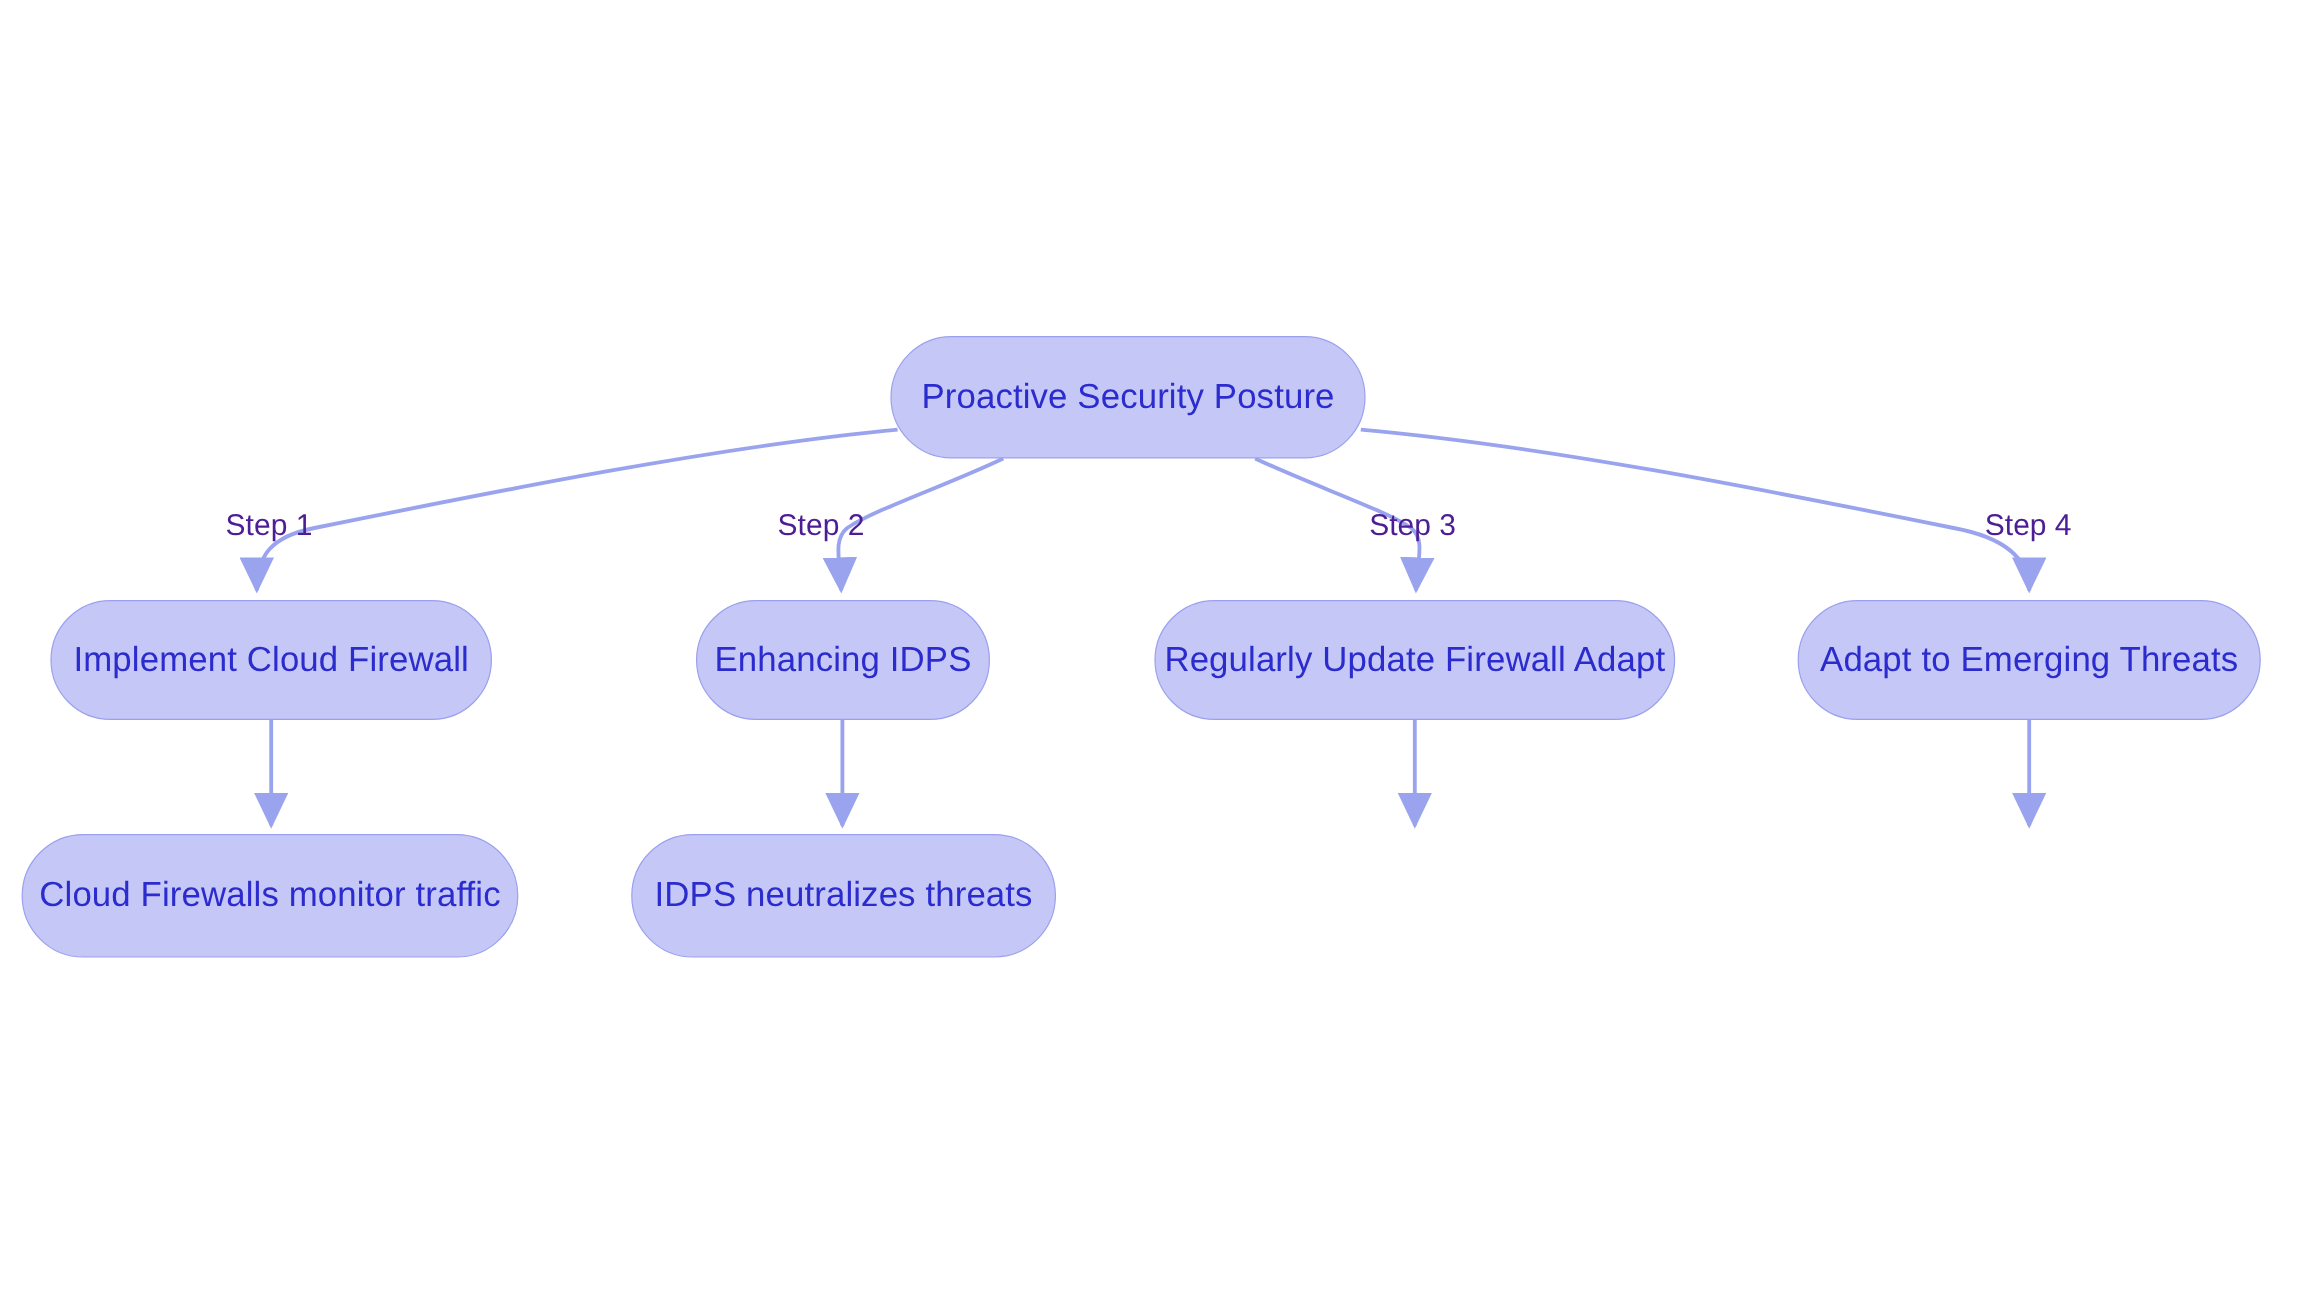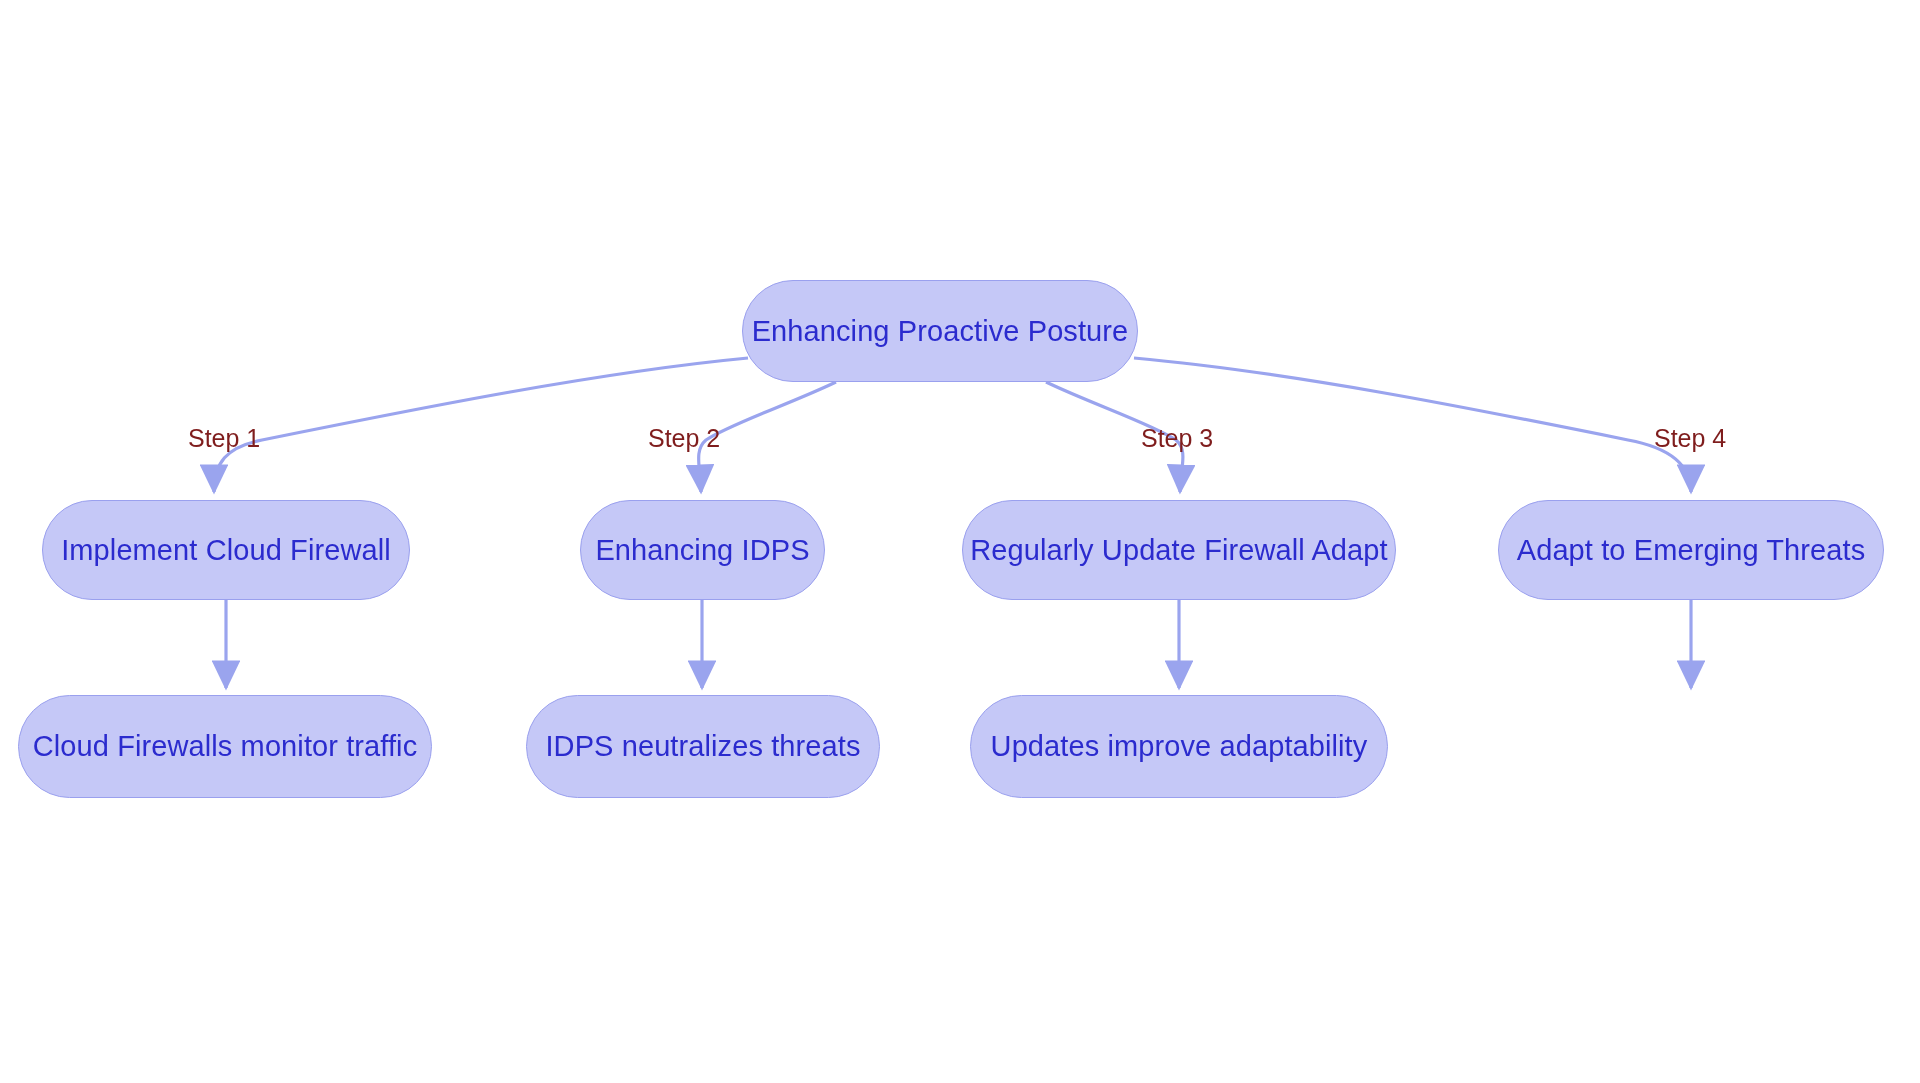--- a/index.html
+++ b/index.html
@@ -79,21 +79,21 @@
     font-size: 29px;
   }
   #node-out1 { left: 18px;   width: 414px; }
   #node-out2 { left: 526px;  width: 354px; }
   #node-out3 { left: 970px;  width: 418px; }
   #node-out4 { left: 1478px; width: 428px; }
 
   
   .edge-label {
     position: absolute;
-    color: #7f1d1d;
+    color: #4c1d95;
     font-size: 25px;
     line-height: 1;
     white-space: nowrap;
     background: transparent;
   }
   #edge-label-1 { left: 188px;  top: 426px; }
   #edge-label-2 { left: 648px;  top: 426px; }
   #edge-label-3 { left: 1141px; top: 426px; }
   #edge-label-4 { left: 1654px; top: 426px; }
 </style>
@@ -117,21 +117,21 @@
 
     <path d="M 1134,358 C 1290,372 1470,408 1628,440 C 1666,447 1691,463 1691,492" fill="none" stroke="#9aa4ee" stroke-width="3.2" marker-end="url(#arrowhead)"></path>
 
     <path d="M 226,600 L 226,688" fill="none" stroke="#9aa4ee" stroke-width="3.2" marker-end="url(#arrowhead)"></path>
     <path d="M 702,600 L 702,688" fill="none" stroke="#9aa4ee" stroke-width="3.2" marker-end="url(#arrowhead)"></path>
     <path d="M 1179,600 L 1179,688" fill="none" stroke="#9aa4ee" stroke-width="3.2" marker-end="url(#arrowhead)"></path>
     <path d="M 1691,600 L 1691,688" fill="none" stroke="#9aa4ee" stroke-width="3.2" marker-end="url(#arrowhead)"></path>
   </svg>
 
   <div class="node" id="node-root">
-    <span class="node-label">Enhancing Proactive Posture</span>
+    <span class="node-label">Proactive Security Posture</span>
   </div>
 
   <div class="edge-label" id="edge-label-1">Step 1</div>
   <div class="edge-label" id="edge-label-2">Step 2</div>
   <div class="edge-label" id="edge-label-3">Step 3</div>
   <div class="edge-label" id="edge-label-4">Step 4</div>
 
   <div class="node row1" id="node-step1">
     <span class="node-label">Implement Cloud Firewall</span>
   </div>
@@ -144,17 +144,14 @@
   <div class="node row1" id="node-step4">
     <span class="node-label">Adapt to Emerging Threats</span>
   </div>
 
   <div class="node row2" id="node-out1">
     <span class="node-label">Cloud Firewalls monitor traffic</span>
   </div>
   <div class="node row2" id="node-out2">
     <span class="node-label">IDPS neutralizes threats</span>
   </div>
-  <div class="node row2" id="node-out3">
-    <span class="node-label">Updates improve adaptability</span>
-  </div>
 
 </div>
 
 </body></html>

